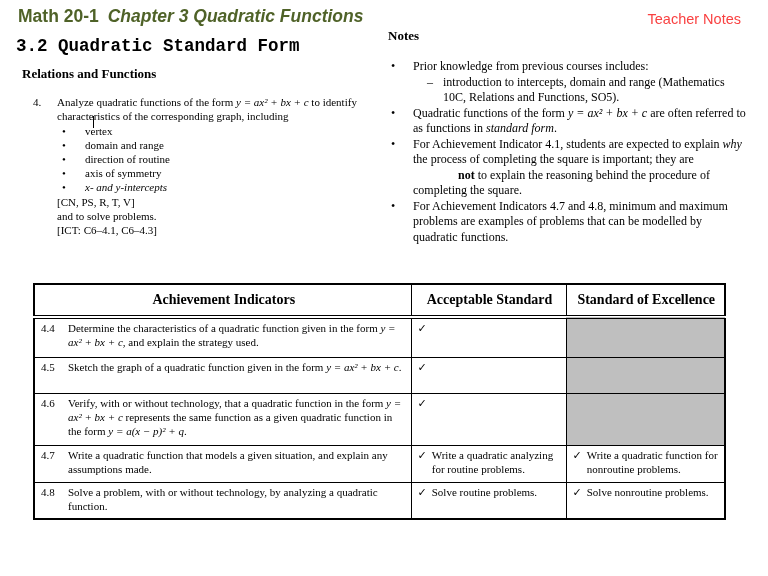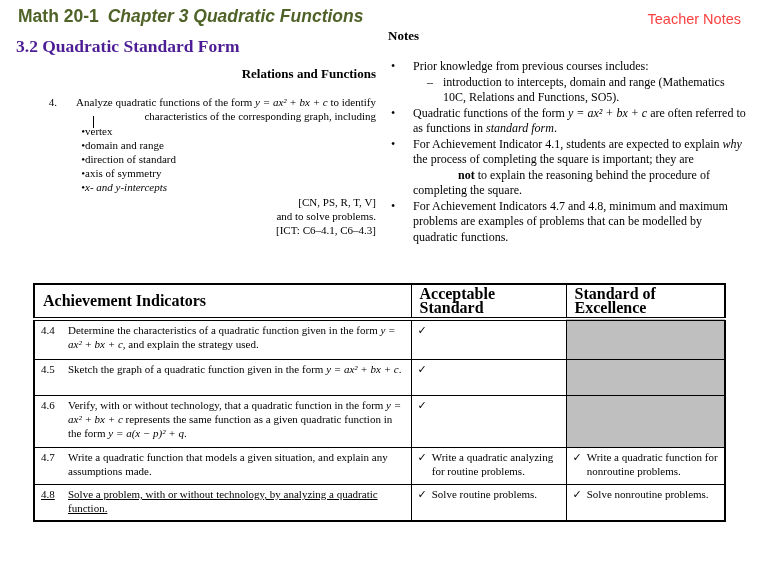--- a/index.html
+++ b/index.html
@@ -5,26 +5,26 @@
   html,body{margin:0;padding:0;background:#fff;}
   .page{position:relative;width:768px;height:576px;background:#fff;overflow:hidden;
         font-family:"Liberation Serif",serif;color:#000;}
 
   
   .hdr{position:absolute;left:18px;top:6px;font-family:"Liberation Sans",sans-serif;
        font-weight:bold;font-size:17.5px;color:#4f6228;white-space:nowrap;}
   .chapter{font-style:italic;margin-left:9px;}
   .tnotes{position:absolute;right:27px;top:11px;font-family:"Liberation Sans",sans-serif;
           font-size:14.5px;color:#f94141;}
-  .sectitle{position:absolute;left:16px;top:36px;font-family:Liberation Serif, serif;
-            font-weight:bold;font-size:17.5px;color:#4c1d95;}
+  .sectitle{position:absolute;left:16px;top:36px;font-family:Liberation Mono, monospace;
+            font-weight:bold;font-size:17.5px;color:#000000;}
   .subhead{font-weight:bold;font-size:13px;}
 
   
-  .leftcol{position:absolute;left:22px;top:66px;width:354px;text-align:right;}
+  .leftcol{position:absolute;left:22px;top:66px;width:354px;}
   .item{display:flex;margin-top:13px;font-size:11px;line-height:14px;}
   .inum{width:24px;flex:none;margin-left:11px;}
   .ibody{flex:1;}
   .blist{margin:1px 0;padding:0;list-style:none;}
   .brow{display:flex;}
   .dot{width:28px;flex:none;padding-left:5px;box-sizing:border-box;}
   .caret{position:absolute;left:93px;top:116px;width:1px;height:12px;background:#000;}
 
   
   .notescol{position:absolute;left:388px;top:28px;width:358px;}
@@ -35,29 +35,29 @@
   .nsub{display:flex;}
   .ndash{width:30px;flex:none;padding-left:14px;box-sizing:border-box;}
 
   .it,.fm{font-style:italic;}
   .bd{font-weight:bold;margin-left:45px;}
 
   
   .doctable{position:absolute;left:33px;top:283px;border-collapse:collapse;width:691px;
             table-layout:fixed;font-size:11px;line-height:14px;border:2px solid #000;}
   .doctable th,.doctable td{border:1px solid #000;vertical-align:top;padding:2px 6px;text-align:left;}
-  .doctable thead th{font-size:16px;height:26px;vertical-align:middle;
-                     border-bottom:4px double #000;padding-left:8px;}
+  .doctable thead th{font-size:14px;height:26px;vertical-align:middle;
+                     border-bottom:4px double #000;padding-left:8px;text-align:center;}
   .cellflex{display:flex;}
   .cnum{width:27px;flex:none;}
   .ctext{flex:1;padding-right:2px;}
   .chk{display:flex;gap:5px;}
   .chkg{flex:none;}
   .shade{background:#bfbfbf;}
-  .h44{height:34px;margin-left:24px;} .h45{height:31px;margin-top:12px;} .h46{height:47px;} .h47{height:32px;} .h48{height:31px;text-decoration:underline;}
+  .h44{height:34px;margin-left:24px;} .h45{height:31px;margin-top:12px;} .h46{height:47px;} .h47{height:32px;} .h48{height:31px;}
 </style>
 </head>
 <body>
 
 <div class="page">
 
   <div class="hdr"><span>Math 20-1</span><span class="chapter">Chapter 3 Quadratic Functions</span></div>
 
   <div class="tnotes">Teacher Notes</div>
 
@@ -73,21 +73,21 @@
           <li class="brow">
               <span class="dot">•</span>
               <span>vertex</span>
             </li>
           <li class="brow">
               <span class="dot">•</span>
               <span>domain and range</span>
             </li>
           <li class="brow">
               <span class="dot">•</span>
-              <span>direction of standard</span>
+              <span>direction of routine</span>
             </li>
           <li class="brow">
               <span class="dot">•</span>
               <span>axis of symmetry</span>
             </li>
           <li class="brow">
               <span class="dot">•</span>
               <span class="it">x- and y-intercepts</span>
             </li>
         </ul>

